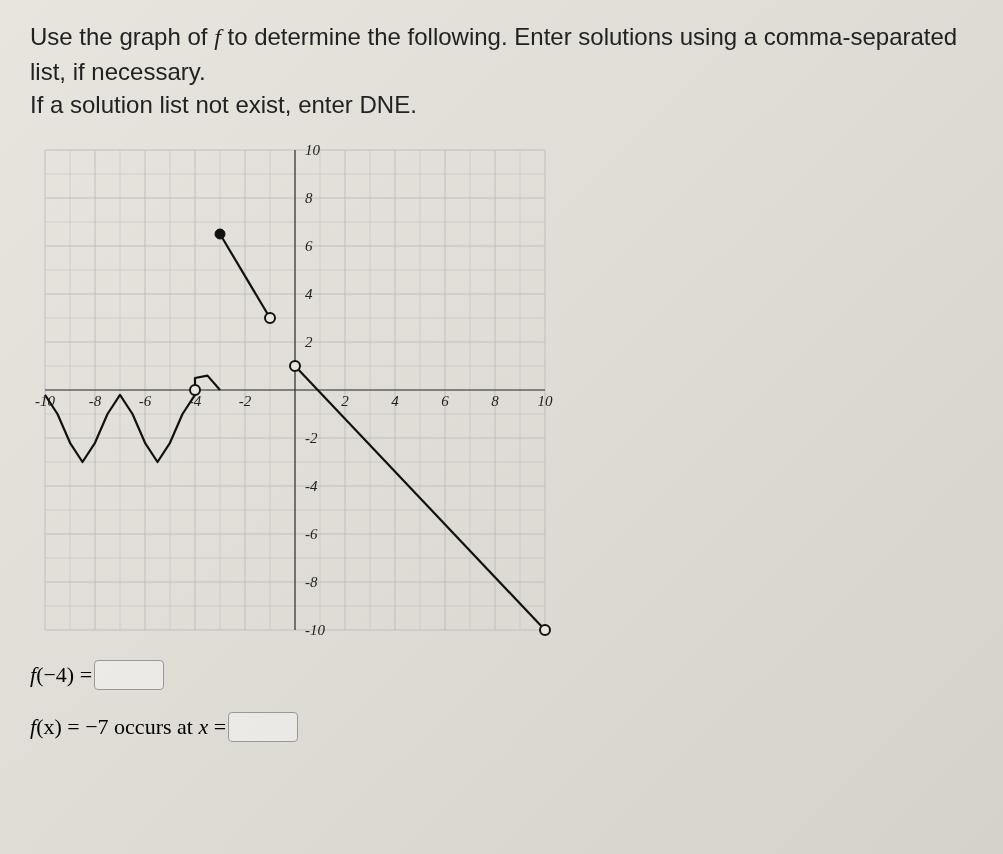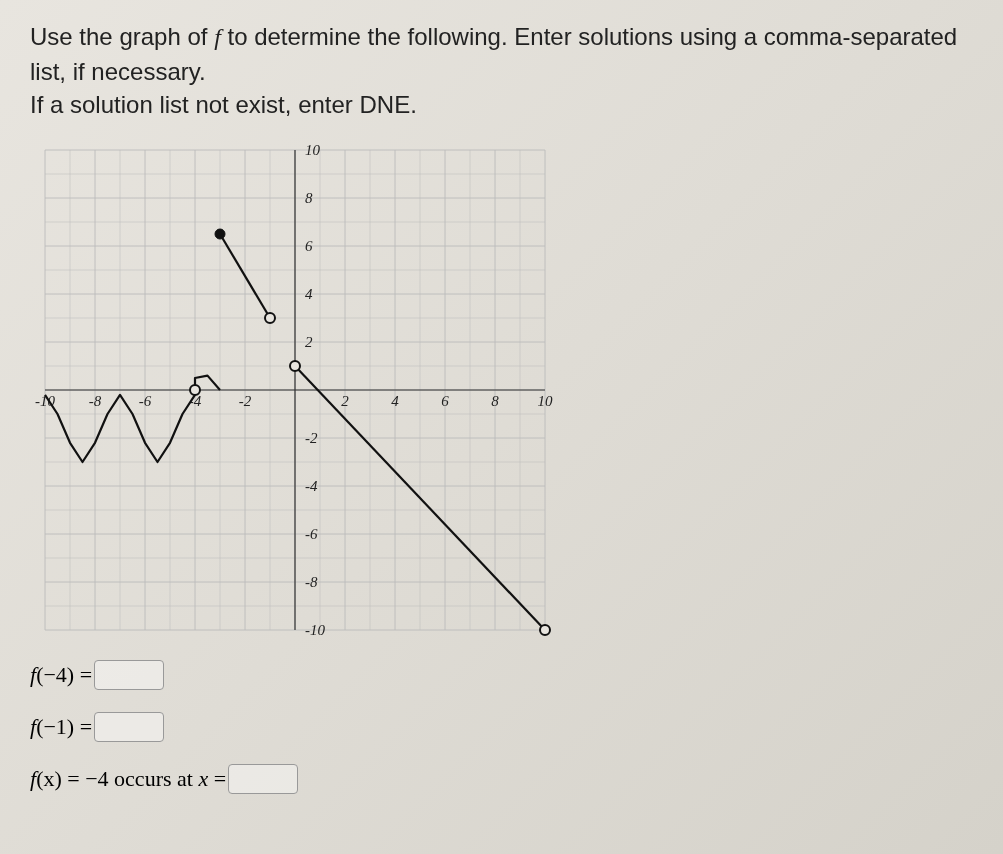--- a/index.html
+++ b/index.html
@@ -129,24 +129,20 @@
     </svg>
 </div>
 
 <div class="answers">
 
   <div class="answer-row">
     <span class="answer-label"><span>f</span><span class="paren">(−4)</span><span class="paren"> =</span></span>
     <input class="answer-input" value="" style="">
   </div>
 
-  <div class="answer-row">
-    <span class="answer-label"><span>f</span><span class="paren">(−1)</span><span class="paren"> =</span></span>
-    <input class="answer-input" value="" style="">
-  </div>
 
 
   <div class="answer-row">
-    <span class="answer-label"><span>f</span><span class="paren">(x)</span><span class="paren"> = −4 occurs at </span><span>x</span><span class="paren"> =</span></span>
+    <span class="answer-label"><span>f</span><span class="paren">(x)</span><span class="paren"> = −7 occurs at </span><span>x</span><span class="paren"> =</span></span>
     <input class="answer-input" value="" style="">
   </div>
 
 </div>
 
 </body></html>

